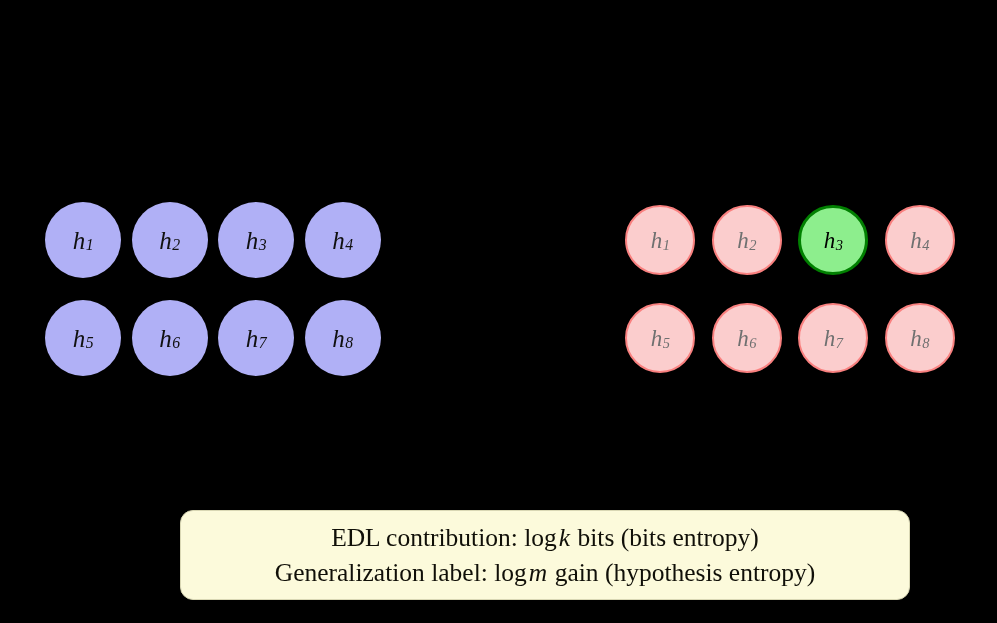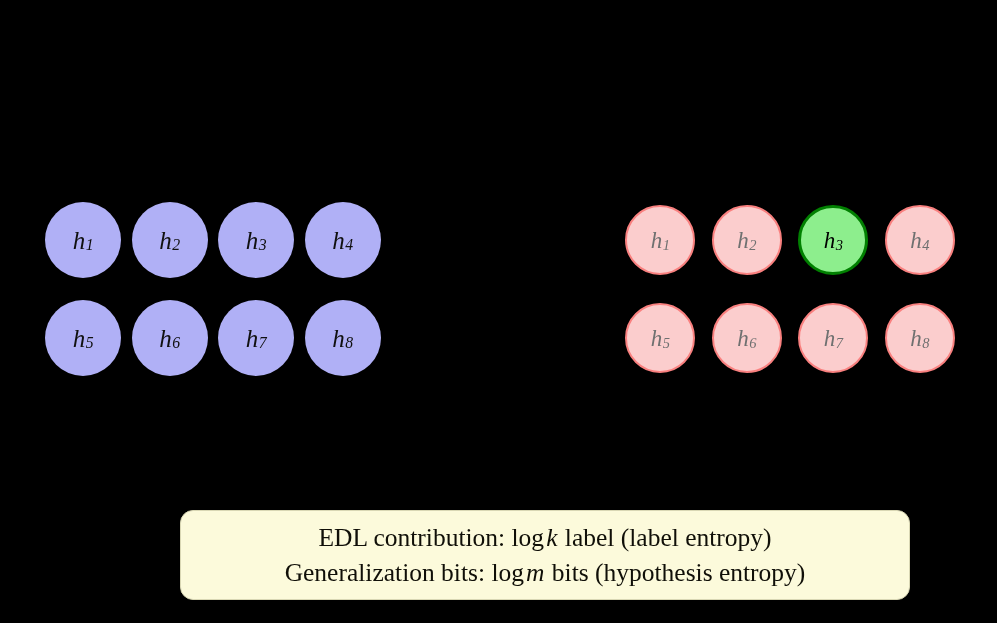--- a/index.html
+++ b/index.html
@@ -182,20 +182,20 @@
         <span class="sub">7</span>
       </div>
       <div class="node node--posterior" style="left: 884.5px; top: 303px;">
         <span>h</span>
         <span class="sub">8</span>
       </div>
     </div>
 
   <div id="caption-box">
     <div class="caption-line">
-      <span class="txt">EDL contribution: </span><span class="op">log</span><span class="mathvar">k</span><span class="txt"> label (label entropy)</span>
+      <span class="txt">EDL contribution: </span><span class="op">log</span><span class="mathvar">k</span><span class="txt"> bits (bits entropy)</span>
     </div>
     <div class="caption-line">
-      <span class="txt">Generalization bits: </span><span class="op">log</span><span class="mathvar">m</span><span class="txt"> bits (hypothesis entropy)</span>
+      <span class="txt">Generalization label: </span><span class="op">log</span><span class="mathvar">m</span><span class="txt"> gain (hypothesis entropy)</span>
     </div>
   </div>
 
 </div>
 
 </body></html>

